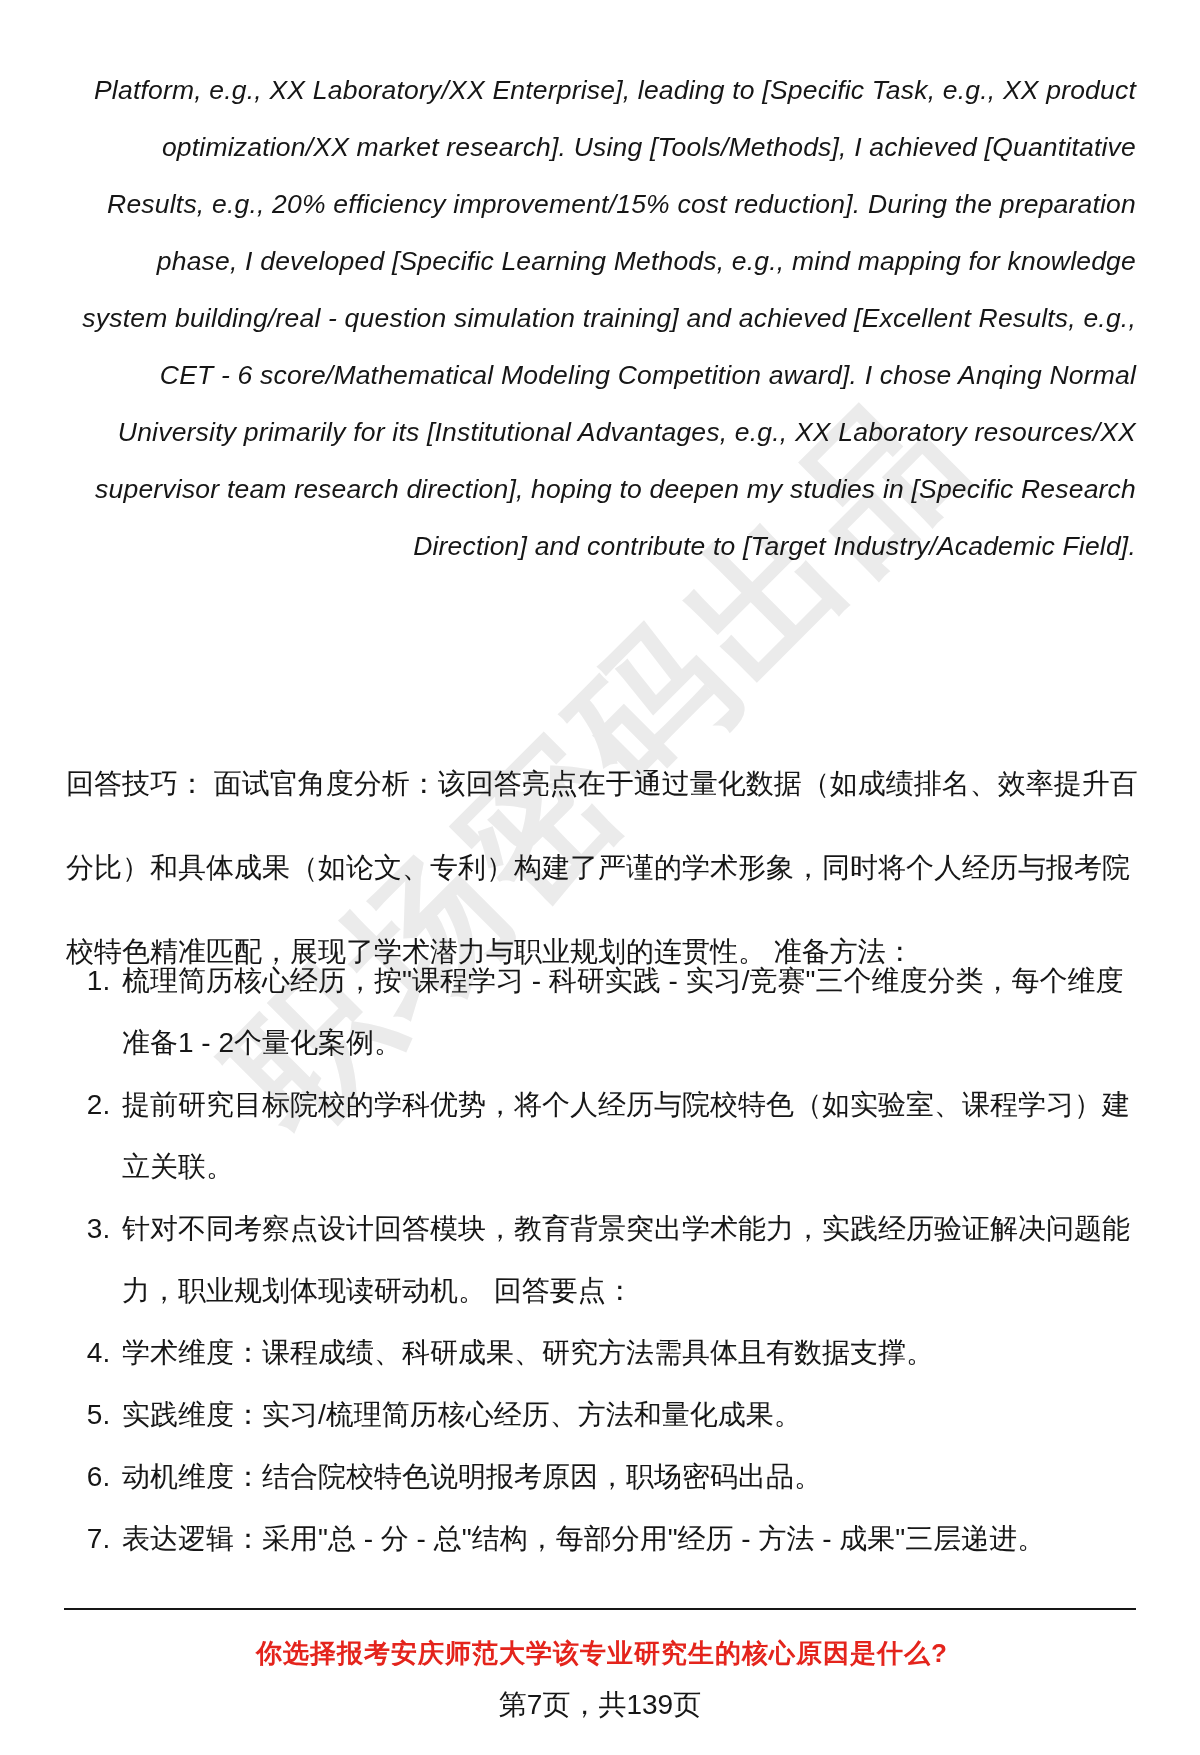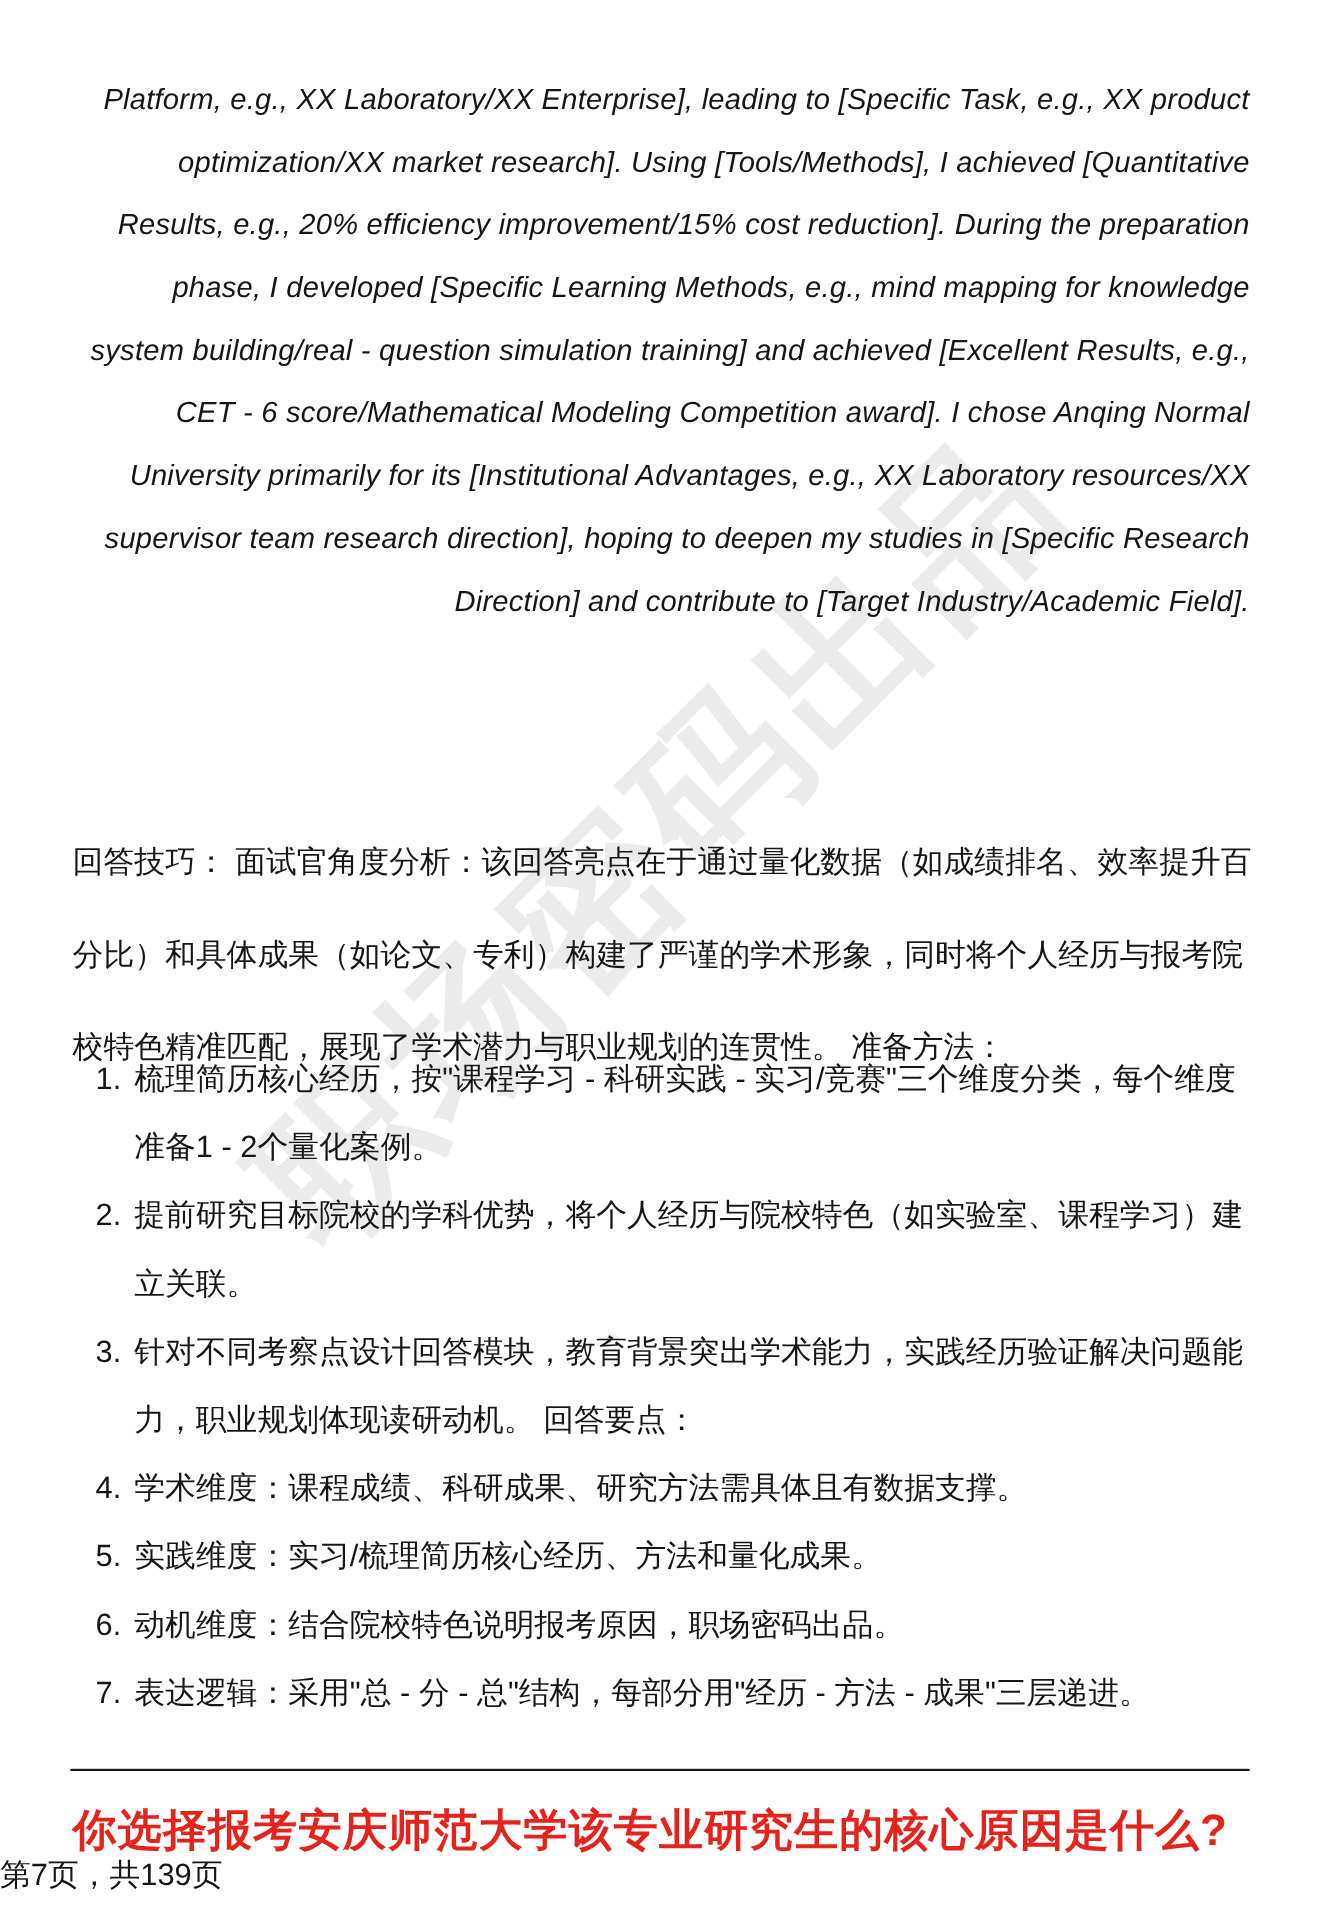--- a/index.html
+++ b/index.html
@@ -76,31 +76,33 @@
     top: 1608px;
     border-top: 2px solid #161616;
     height: 0;
   }
   .next-question {
     position: absolute;
     left: 66px;
     right: 62px;
     top: 1636px;
     margin: 0;
-    font-size: 40px;
+    font-size: 26px;
     font-weight: 800;
     color: #e4241c;
     letter-spacing: 1px;
+    text-align: center;
   }
   .page-footer {
     position: absolute;
     left: 0;
     right: 0;
     top: 1686px;
     margin: 0;
+    text-align: center;
     font-size: 28px;
     color: #161616;
   }
 </style>
 </head>
 <body>
 
 <div class="page">
 
   <div class="watermark">职场密码出品</div>

